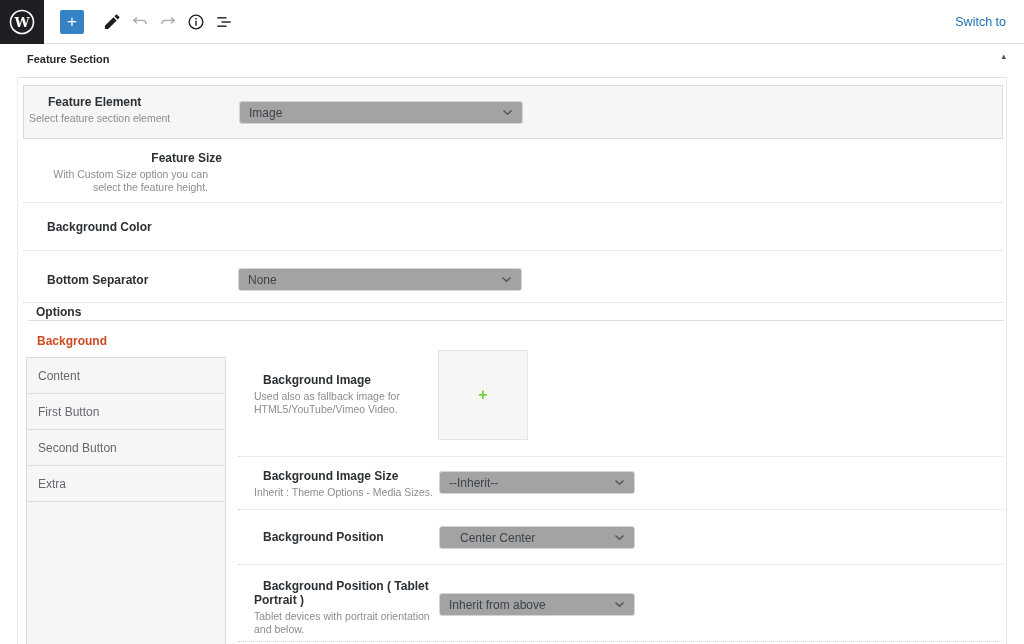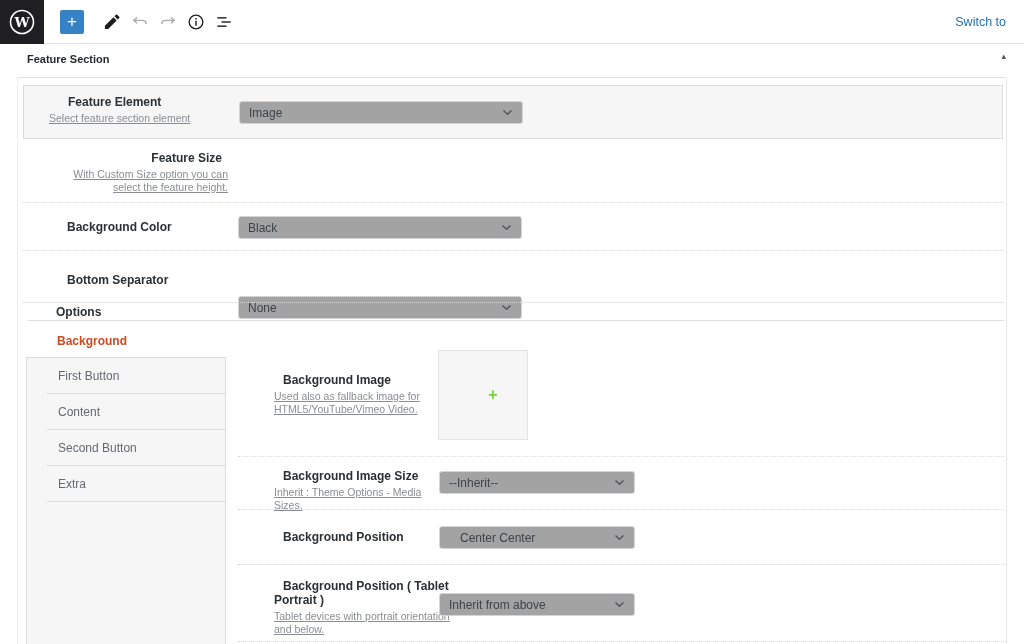--- a/index.html
+++ b/index.html
@@ -27,26 +27,26 @@
   #section-title { position: absolute; left: 27px; top: 9px; font-size: 11px;
     font-weight: bold; color: #26292c; }
   #collapse-caret { position: absolute; right: 18px; top: 7px; font-size: 9px;
     color: #555; cursor: pointer; background: none; border: none; }
 
   
   #panel { position: absolute; left: 17px; top: 77px; width: 990px; height: 567px;
     border-top: 1px solid #e1e1e1; border-left: 1px solid #ececec;
     border-right: 1px solid #e6e6e6; background: #fff; }
 
-  .abs { position: absolute; padding-left: 20px; }
+  .abs { position: absolute; }
   .lblcell { width: 192px; }
   .lbl { font-size: 12px; font-weight: bold; color: #2b3034; text-indent: 19px;
     line-height: 14px; }
   .lbl.opt { text-indent: 9px; }
-  .desc { font-size: 10.5px; color: #8a8d91; line-height: 12.5px; margin-top: 3px; text-decoration: underline; }
+  .desc { font-size: 10.5px; color: #8a8d91; line-height: 12.5px; margin-top: 3px; }
 
   .sel { display: flex; align-items: center; justify-content: space-between;
     background: #a3a3a3; border: 1px solid #d4d4d8; border-radius: 3px; height: 23px;
     padding: 0 9px; font-size: 12px; color: #3c434a; cursor: pointer; }
   .sel .chev { display: flex; align-items: center; }
 
   .dotted { border-top: 1px dotted #d8d8d8; height: 0; }
   .solid-line { border-top: 1px solid #e0e0e0; height: 0; }
 
   
@@ -147,55 +147,47 @@
 
     <div class="abs lblcell" style="left:12px; top:73px;text-align:right;">
       <div class="lbl">Feature Size</div>
       <div class="desc" style="width:178px;">With Custom Size option you can select the feature height.</div>
     </div>
     <div class="abs dotted" style="left:5px; top:124px; width:980px;"></div>
 
     <div class="abs lblcell" style="left:10px; top:142px;">
       <div class="lbl">Background Color</div>
     </div>
-    <div class="abs sel" style="left:220px; top:138px; width:284px;">
-      <span>Black</span>
-      <span class="chev">
-        <svg width="11" height="7" viewBox="0 0 11 7" fill="none" stroke="#50575e" stroke-width="1.5">
-            <path d="M1.5 1.5l4 3.8 4-3.8"></path>
-          </svg>
-      </span>
-    </div>
     <div class="abs dotted" style="left:5px; top:172px; width:980px;"></div>
 
     <div class="abs lblcell" style="left:10px; top:195px;">
       <div class="lbl">Bottom Separator</div>
     </div>
-    <div class="abs sel" style="left:220px; top:190px; width:284px;margin-top:28px;">
+    <div class="abs sel" style="left:220px; top:190px; width:284px;">
       <span>None</span>
       <span class="chev">
         <svg width="11" height="7" viewBox="0 0 11 7" fill="none" stroke="#50575e" stroke-width="1.5">
             <path d="M1.5 1.5l4 3.8 4-3.8"></path>
           </svg>
       </span>
     </div>
     <div class="abs dotted" style="left:5px; top:224px; width:980px;"></div>
 
     <div class="abs" style="left:18px; top:227px; font-size:12px; font-weight:bold; color:#2b3034;">Options</div>
     <div class="abs solid-line" style="left:10px; top:242px; width:976px;"></div>
 
     <div class="abs" id="tab-active">
       <span class="tlabel">Background</span>
     </div>
     <div class="abs" id="tabs-gray">
       <div class="tab">
+        <span class="tlabel">Content</span>
+      </div>
+      <div class="tab">
         <span class="tlabel">First Button</span>
-      </div>
-      <div class="tab">
-        <span class="tlabel">Content</span>
       </div>
       <div class="tab">
         <span class="tlabel">Second Button</span>
       </div>
       <div class="tab">
         <span class="tlabel">Extra</span>
       </div>
     </div>
 
     <div class="abs lblcell" style="left:236px; top:295px;">

